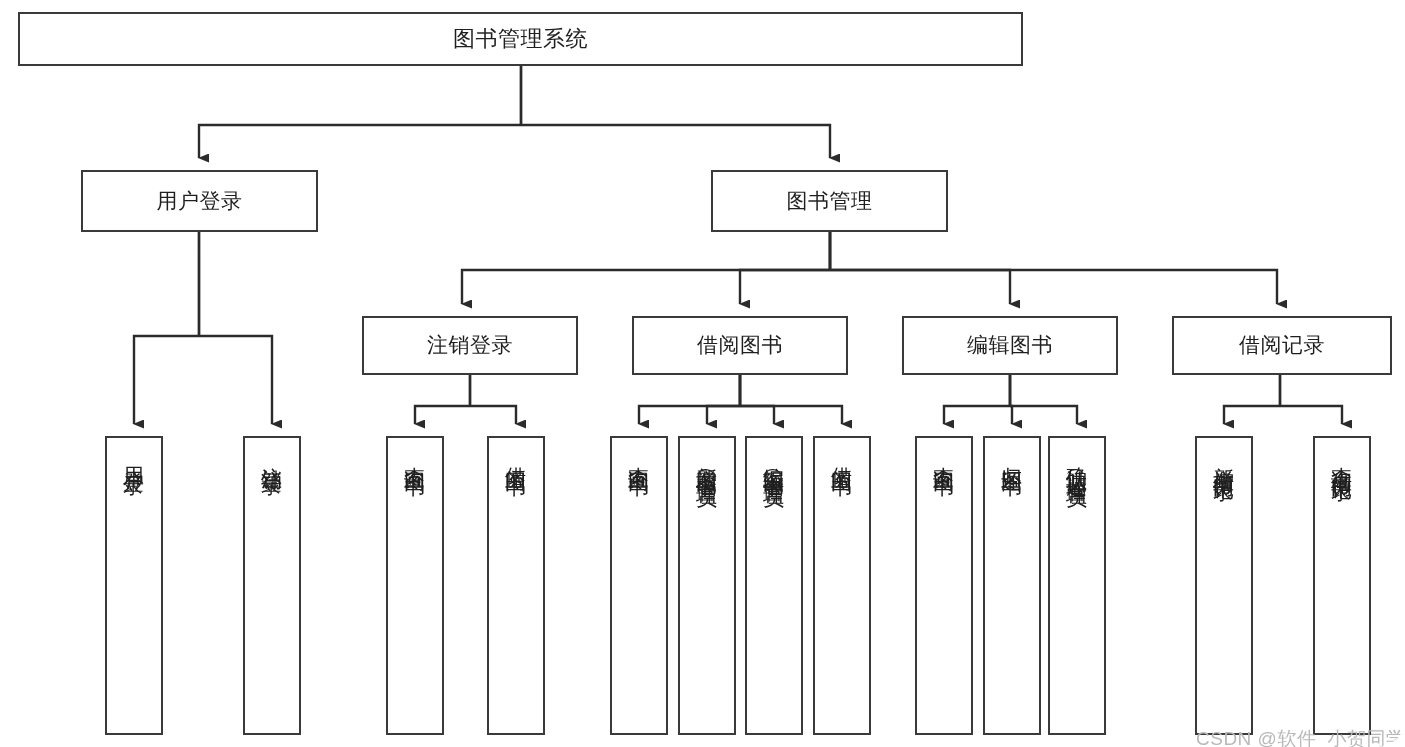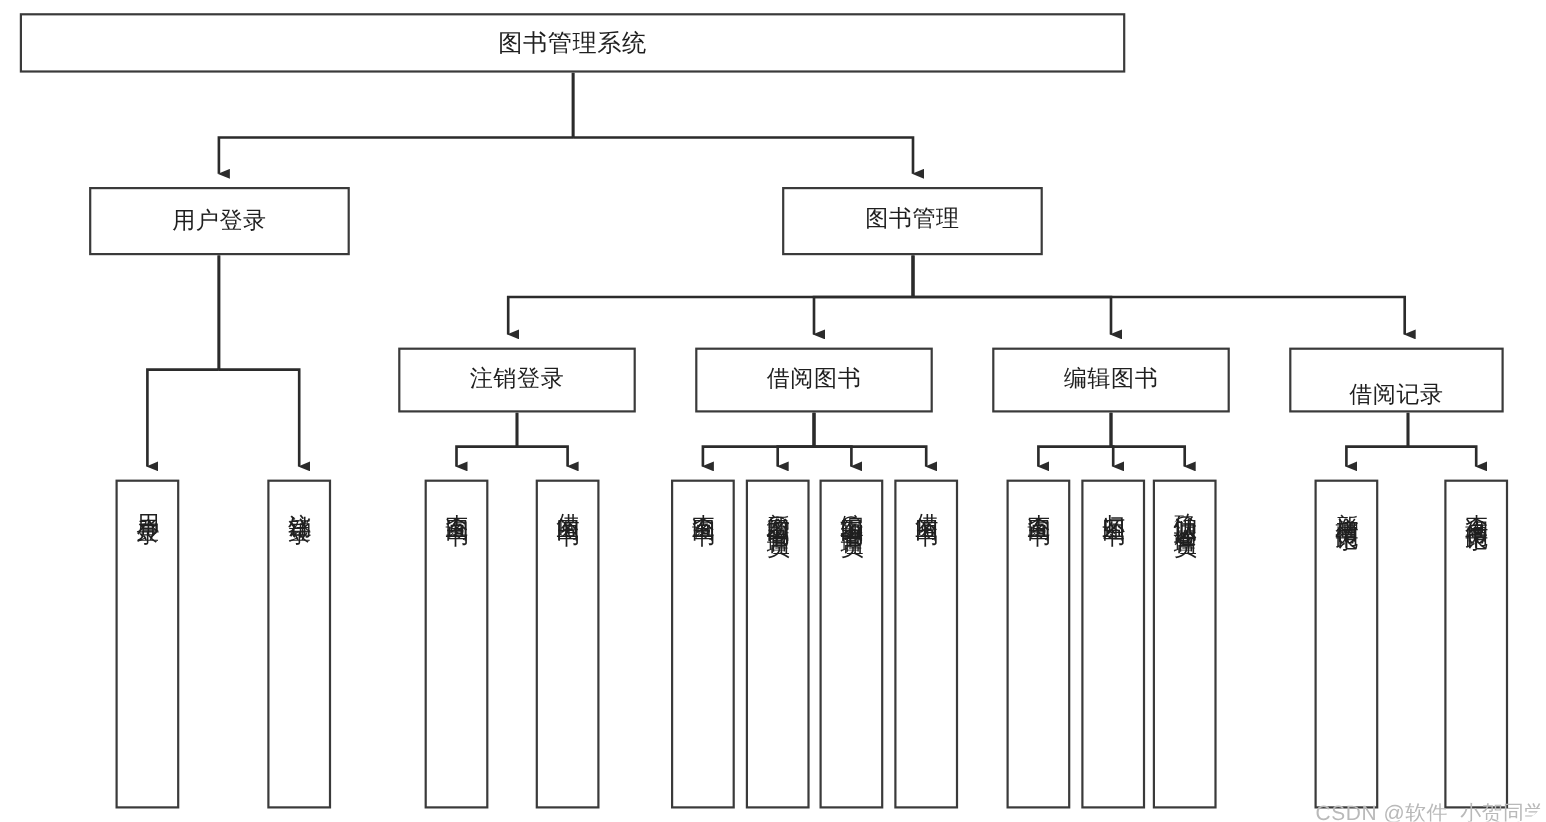--- a/index.html
+++ b/index.html
@@ -103,33 +103,33 @@
       </g>
   </svg>
 
   <div id="nodes-layer">
       <div class="node horizontal root" style="left: 18px; top: 12px; width: 1005px; height: 54px;">
         <span class="node-label">图书管理系统</span>
       </div>
       <div class="node horizontal lvl2" style="left: 81px; top: 170px; width: 237px; height: 62px;">
         <span class="node-label">用户登录</span>
       </div>
-      <div class="node horizontal lvl2" style="left: 711px; top: 170px; width: 237px; height: 62px; font-family: Liberation Mono, monospace;">
+      <div class="node horizontal lvl2" style="left: 711px; top: 170px; width: 237px; height: 62px;">
         <span class="node-label">图书管理</span>
       </div>
       <div class="node horizontal lvl3" style="left: 362px; top: 316px; width: 216px; height: 59px;">
         <span class="node-label">注销登录</span>
       </div>
       <div class="node horizontal lvl3" style="left: 632px; top: 316px; width: 216px; height: 59px;">
         <span class="node-label">借阅图书</span>
       </div>
       <div class="node horizontal lvl3" style="left: 902px; top: 316px; width: 216px; height: 59px;">
         <span class="node-label">编辑图书</span>
       </div>
-      <div class="node horizontal lvl3" style="left: 1172px; top: 316px; width: 195px; height: 59px; align-items: flex-end;">
+      <div class="node horizontal lvl3" style="left: 1172px; top: 316px; width: 220px; height: 59px;">
         <span class="node-label">借阅记录</span>
       </div>
       <div class="node vertical leaf" style="left: 105px; top: 436px; width: 58px; height: 299px;">
         <span class="node-label">用户登录</span>
       </div>
       <div class="node vertical leaf" style="left: 243px; top: 436px; width: 58px; height: 299px;">
         <span class="node-label">注销登录</span>
       </div>
       <div class="node vertical leaf" style="left: 386px; top: 436px; width: 58px; height: 299px;">
         <span class="node-label">查询图书</span>

